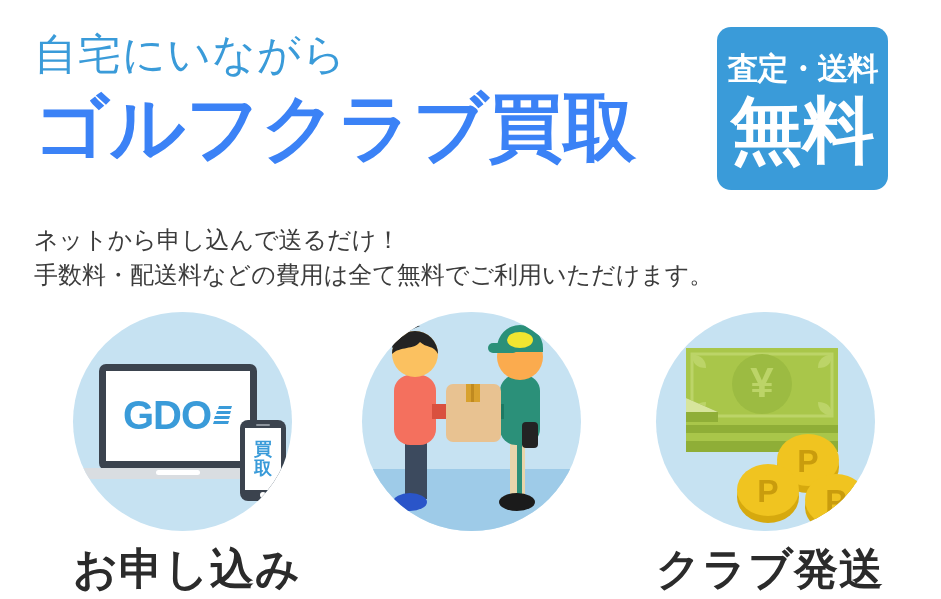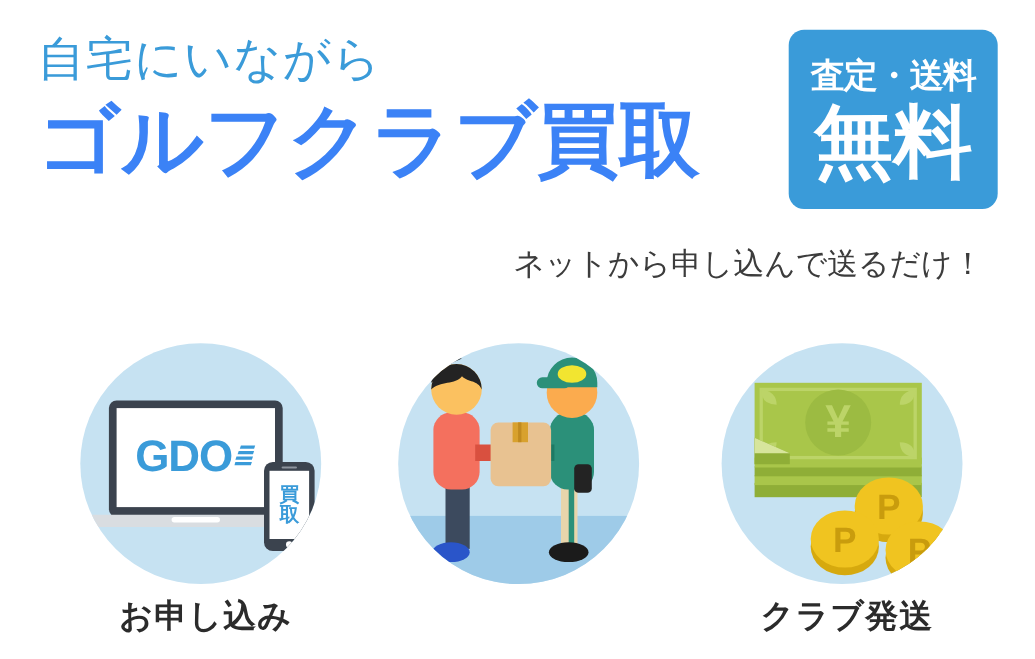--- a/index.html
+++ b/index.html
@@ -42,21 +42,21 @@
     letter-spacing: 0px;
     white-space: nowrap;
     margin-top: -4px;
   }
 
   
   .badge {
     position: absolute;
     left: 717px;
     top: 27px;
-    width: 190px;
+    width: 171px;
     height: 163px;
     background: #3a9bd9;
     border-radius: 14px;
     display: flex;
     flex-direction: column;
     align-items: center;
     justify-content: center;
     box-sizing: border-box;
     padding-top: 4px;
   }
@@ -79,26 +79,25 @@
   }
 
   
   .desc {
     position: absolute;
     left: 34px;
     top: 222px;
     width: 860px;
   }
   .desc-line {
-    font-size: 28px;
+    font-size: 24px;
     line-height: 35px;
     color: #3c3c3c;
     font-weight: 400;
     white-space: nowrap;
-    text-align: right;
   }
 
   
   .steps {
     position: absolute;
     left: 0;
     top: 312px;
     width: 941px;
     height: 287px;
   }
@@ -121,21 +120,21 @@
     border-radius: 50%;
     background: #c6e2f2;
     overflow: hidden;
   }
   .step-label {
     position: absolute;
     top: 228px;
     left: 0;
     width: 250px;
     text-align: center;
-    font-size: 30px;
+    font-size: 44px;
     font-weight: 700;
     color: #2b2b2b;
     letter-spacing: 1px;
     white-space: nowrap;
   }
 
   
   .laptop {
     position: absolute;
     left: 26px;
@@ -253,20 +252,21 @@
     <div class="headline-line2">ゴルフクラブ買取</div>
   </div>
 
   <div class="badge">
     <div class="badge-top">査定・送料</div>
     <div class="badge-main">無料</div>
   </div>
 
   <div class="desc">
     <div class="desc-line">ネットから申し込んで送るだけ！</div>
+    <div class="desc-line">手数料・配送料などの費用は全て無料でご利用いただけます。</div>
   </div>
 
   <div class="steps">
 
     <div class="step step-1">
       <div class="circle">
         <div class="laptop">
           <div class="laptop-screen">
             <div class="gdo-logo">
               <span>GDO</span>

